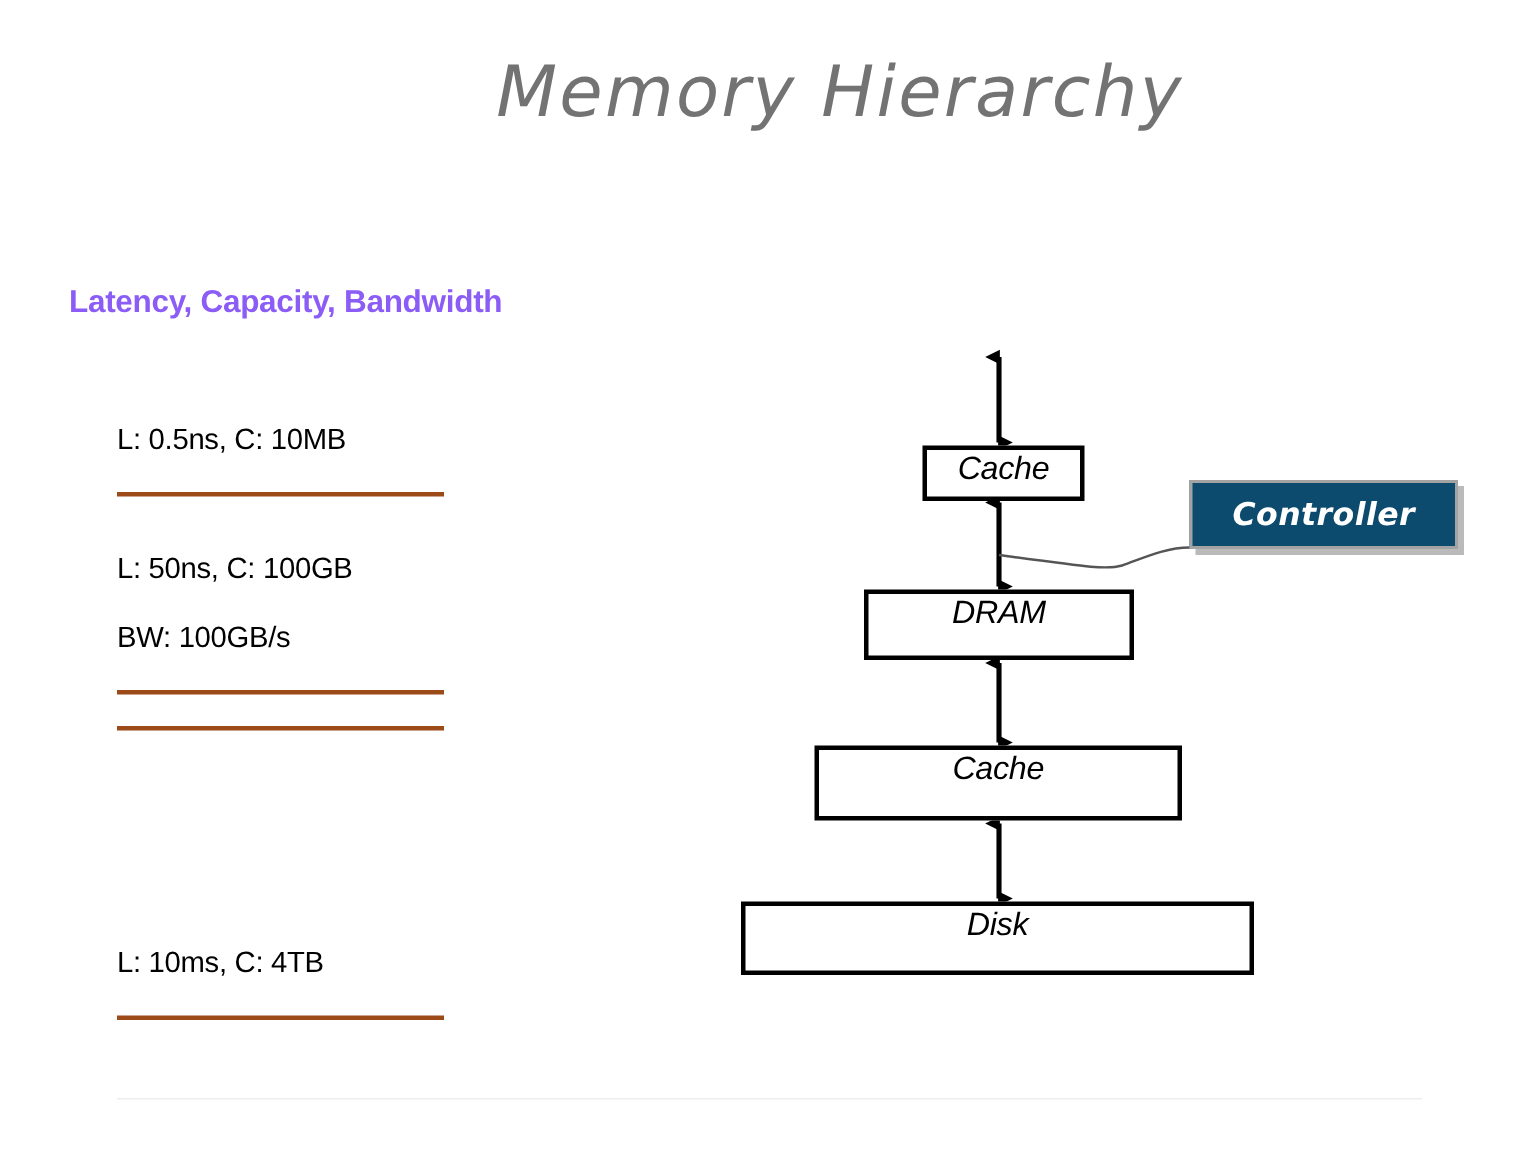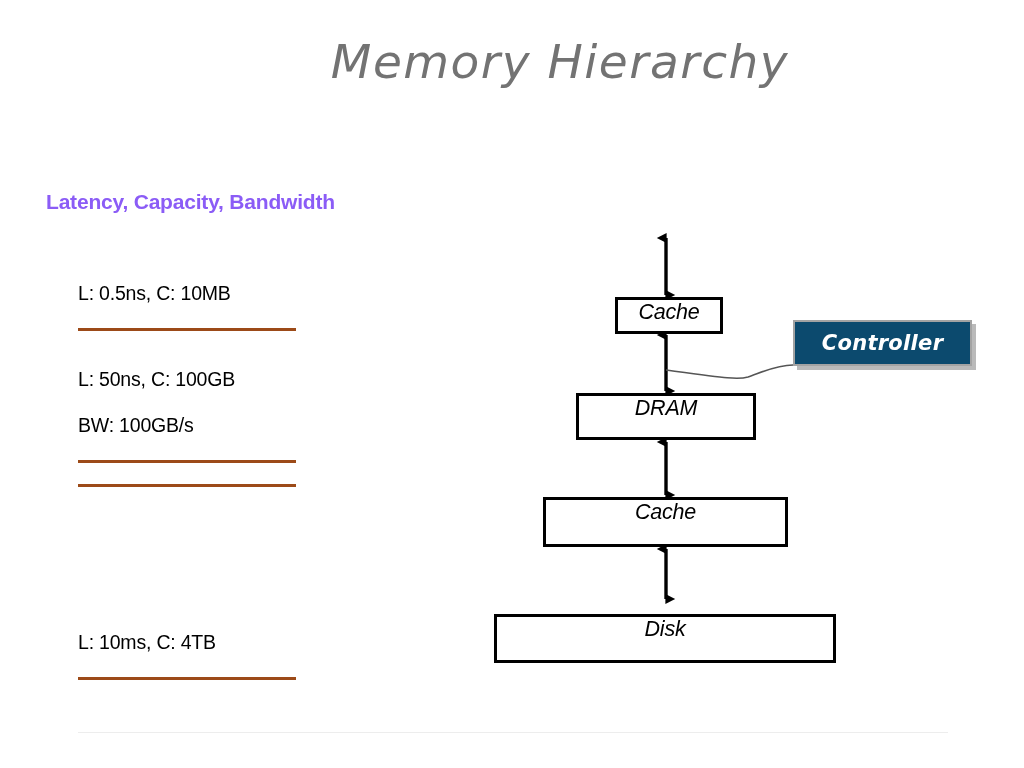--- a/index.html
+++ b/index.html
@@ -208,21 +208,21 @@
     </div>
 
     <div class="mem-box" style="left:116px; top:168px; width:180px; height:47px;">
       <span class="mem-box-label">DRAM</span>
     </div>
 
     <div class="mem-box" style="left:83px; top:272px; width:245px; height:50px;">
       <span class="mem-box-label">Cache</span>
     </div>
 
-    <div class="mem-box" style="left:34px; top:376px; width:342px; height:49px;margin-top:13px;">
+    <div class="mem-box" style="left:34px; top:376px; width:342px; height:49px;">
       <span class="mem-box-label">Disk</span>
     </div>
 
   </div>
 
   <div id="controller-box">
     <span id="controller-label">Controller</span>
   </div>
 
   <div id="footer-rule"></div>

